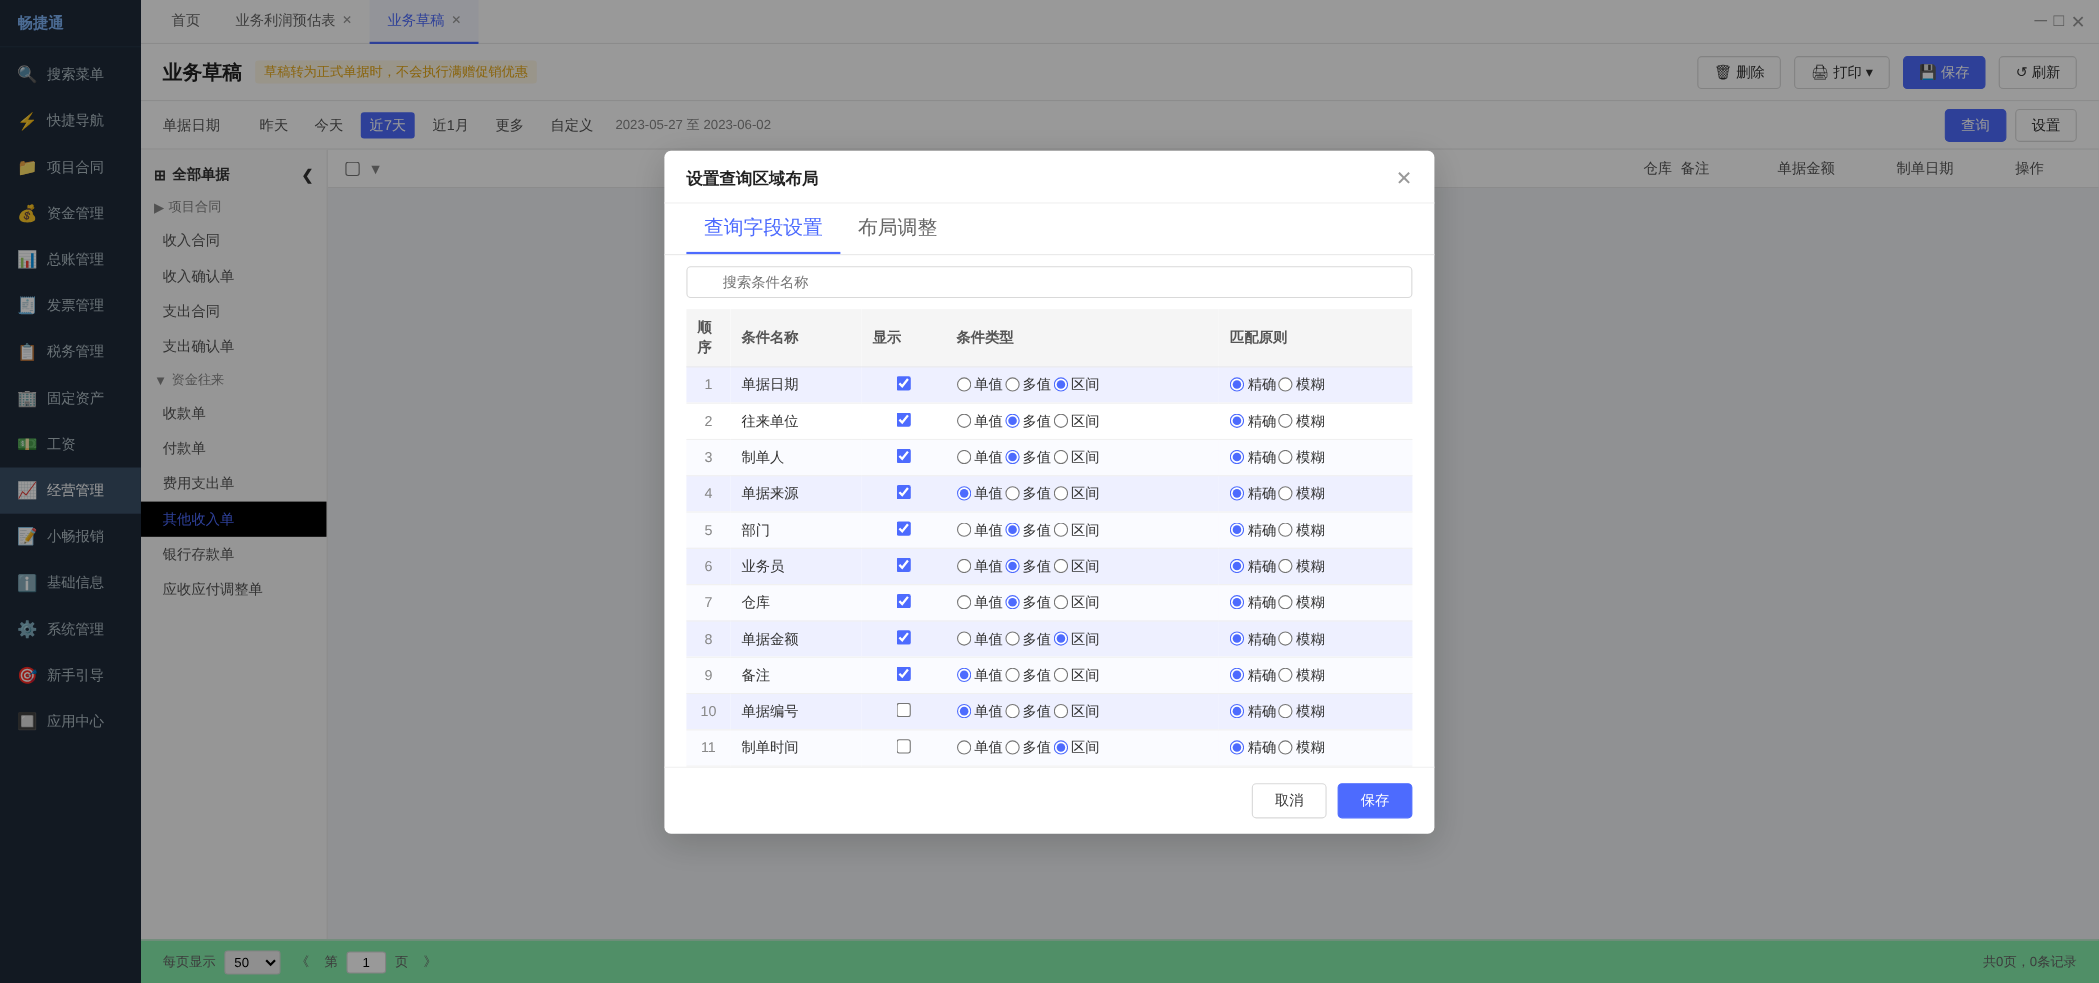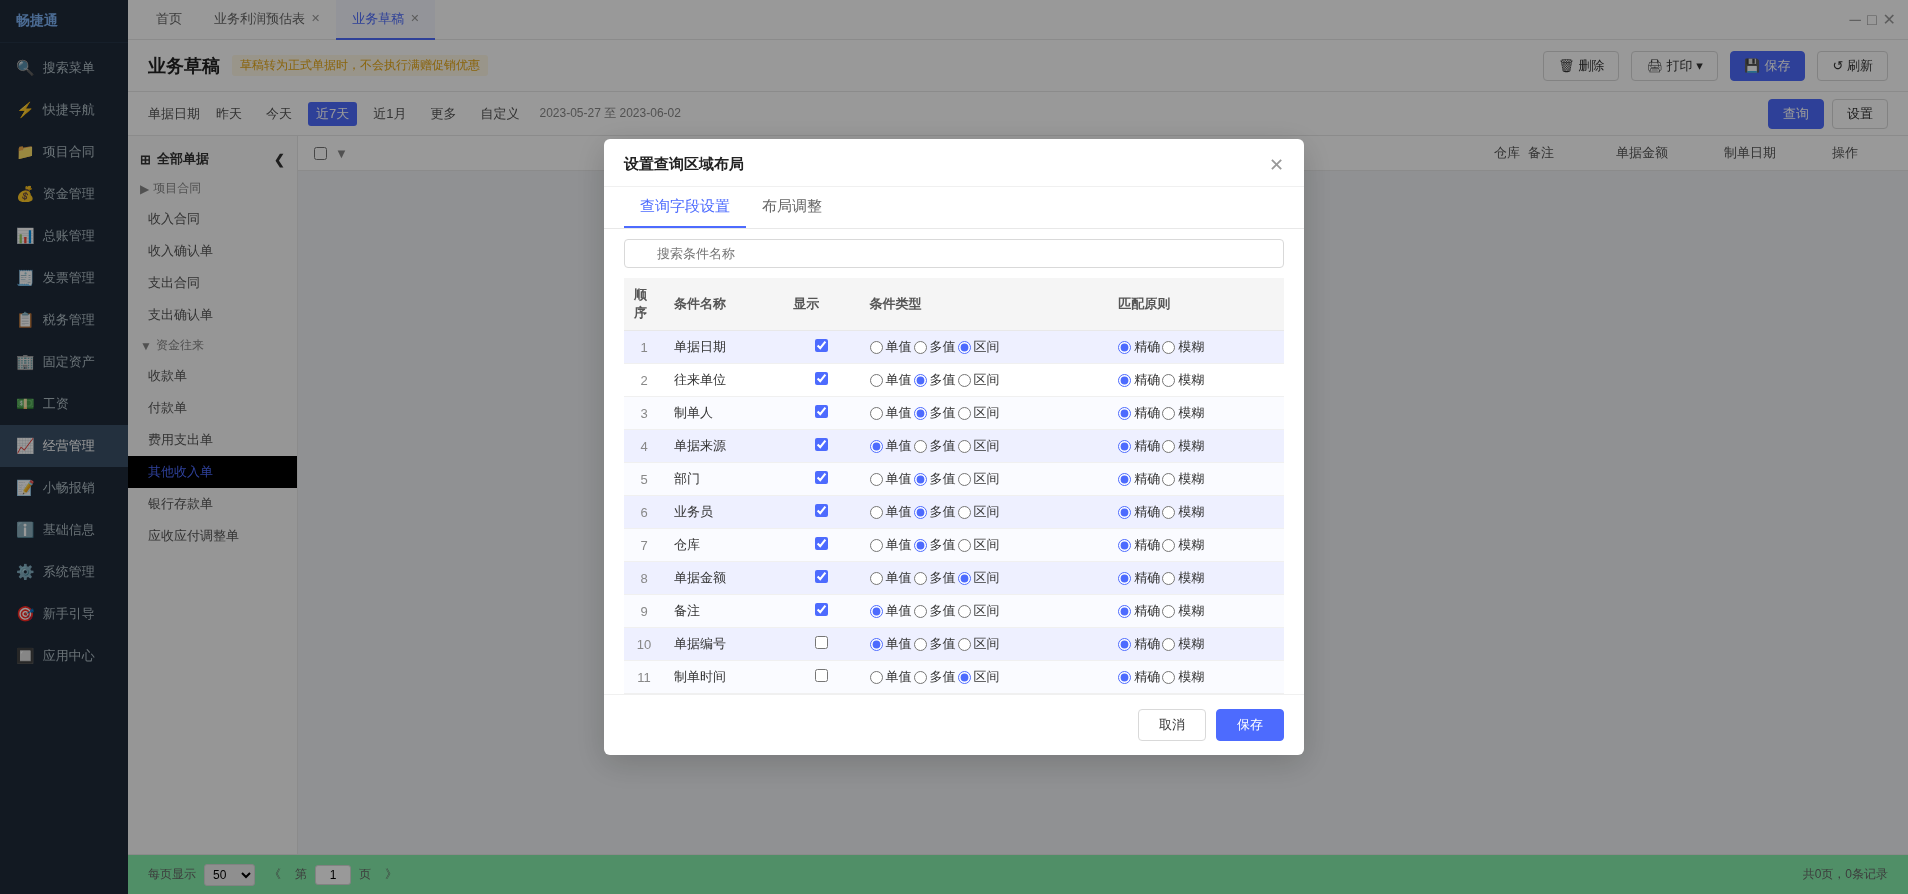--- a/index.html
+++ b/index.html
@@ -70,21 +70,21 @@
     
     .dialog {
       background: #fff; border-radius: 6px; width: 700px; max-height: 640px; display: flex; flex-direction: column; box-shadow: 0 8px 32px rgba(0,0,0,0.18); position: relative;
     }
     .dialog-header {
       display: flex; align-items: center; justify-content: space-between; padding: 16px 20px 12px; border-bottom: 1px solid #f0f0f0;
     }
     .dialog-title { font-size: 15px; font-weight: bold; color: #222; }
     .dialog-close { cursor: pointer; color: #999; font-size: 18px; line-height: 1; }
     .dialog-tabs { display: flex; gap: 0; padding: 0 20px; border-bottom: 1px solid #e8e8e8; }
-    .dialog-tab { padding: 10px 16px; cursor: pointer; font-size: 15px; color: #666; border-bottom: 2px solid transparent; }
+    .dialog-tab { padding: 10px 16px; cursor: pointer; font-size: 18px; color: #666; border-bottom: 2px solid transparent; }
     .dialog-tab.active { color: #4d6bfe; border-bottom: 2px solid #4d6bfe; }
     .dialog-body { flex: 1; overflow: hidden; display: flex; flex-direction: column; }
     .dialog-search { padding: 10px 20px; }
     .dialog-search-input {
       width: 100%; border: 1px solid #d9d9d9; border-radius: 4px; padding: 6px 12px 6px 32px; font-size: 13px; outline: none; position: relative;
     }
     .search-wrap { position: relative; }
     .search-wrap::before { content: '🔍'; position: absolute; left: 10px; top: 50%; transform: translateY(-50%); font-size: 13px; color: #aaa; }
 
     
@@ -210,21 +210,21 @@
   <div class="header-actions">
     <button class="btn">🗑 删除</button>
     <button class="btn">🖨 打印 ▾</button>
     <button class="btn btn-primary">💾 保存</button>
     <button class="btn">↺ 刷新</button>
   </div>
 </div>
 
 <div class="filter-bar">
   <span style="color:#555;">单据日期</span>
-  <span style="cursor:pointer; padding:3px 8px; color:#555;">昨天</span>
+  <span style="cursor:pointer; padding:3px 8px; color:#555;margin-left:20px;">昨天</span>
   <span style="cursor:pointer; padding:3px 8px; color:#555;">今天</span>
   <span style="cursor:pointer; padding:3px 8px; color:#fff; background:#4d6bfe; border-radius:3px;">近7天</span>
   <span style="cursor:pointer; padding:3px 8px; color:#555;">近1月</span>
   <span style="cursor:pointer; padding:3px 8px; color:#555;">更多</span>
   <span style="cursor:pointer; padding:3px 8px; color:#555;">自定义</span>
   <span style="color:#888; font-size:12px; margin-left:4px;">2023-05-27 至 2023-06-02</span>
   <div style="margin-left:auto; display:flex; gap:8px;">
     <button class="btn btn-primary">查询</button>
     <button class="btn">设置</button>
   </div>

